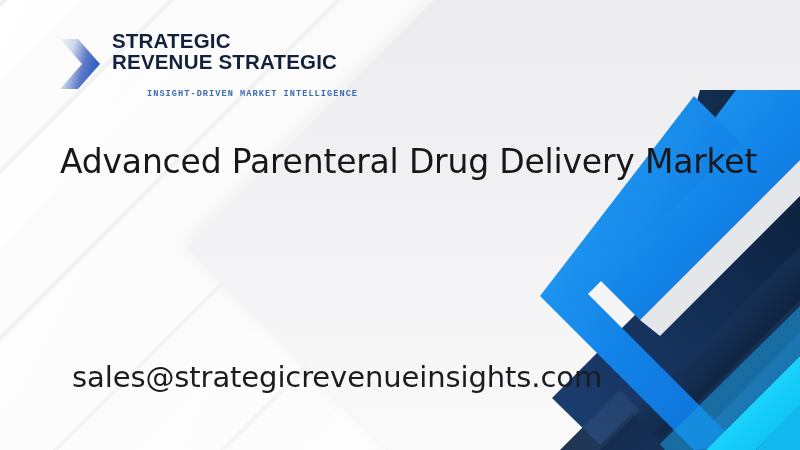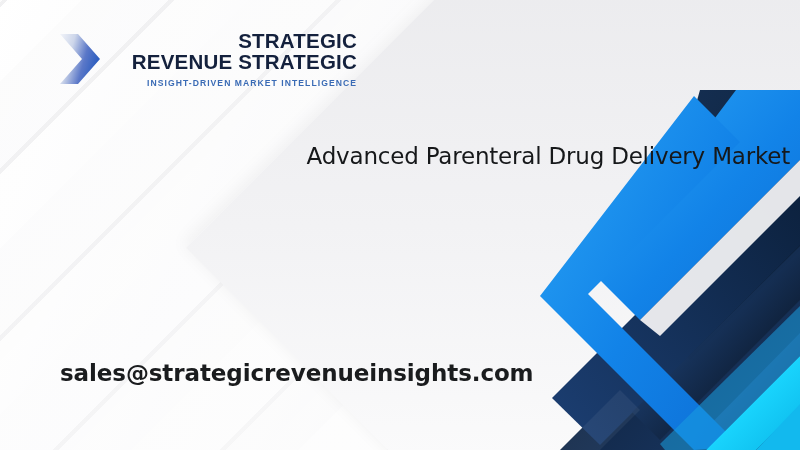--- a/index.html
+++ b/index.html
@@ -10,21 +10,20 @@
   body {
     font-family: "Liberation Sans", sans-serif;
   }
 
   .slide {
     position: relative;
     width: 800px;
     height: 450px;
     overflow: hidden;
     background: #f0abfc;
-    text-align: right;
   }
 
   
   .bg-base {
     position: absolute;
     inset: 0;
     background: linear-gradient(115deg, #ffffff 0%, #f7f7f8 38%, #eeeef0 70%, #f3f3f4 100%);
   }
   .bg-bands {
     position: absolute;
@@ -89,53 +88,53 @@
   .logo-line1, .logo-line2 {
     font-family: "Liberation Sans", sans-serif;
     font-weight: bold;
     font-size: 20.5px;
     letter-spacing: 0.2px;
     line-height: 1.04;
     color: #14213d;
     white-space: nowrap;
   }
   .logo-tagline {
-    margin-top: 5px;
-    font-family: Liberation Sans, sans-serif;
+    margin-top: 16px;
+    font-family: Liberation Mono, monospace;
     font-size: 8.6px;
     font-weight: bold;
     letter-spacing: 1.05px;
     color: #3a6bb5;
     white-space: nowrap;
     padding-left: 35px;
   }
 
   
   .headline {
     position: absolute;
     left: 60px;
     top: 143px;
     width: 730px;
     font-family: "DejaVu Sans", sans-serif;
-    font-size: 23px;
+    font-size: 33px;
     font-weight: normal;
     color: #16181a;
     line-height: 1.18;
     letter-spacing: -0.2px;
     white-space: nowrap;
   }
 
   
   .email {
     position: absolute;
-    left: 60px;
+    left: 72px;
     top: 360px;
     font-family: "DejaVu Sans", sans-serif;
-    font-size: 23px;
-    font-weight: bold;
+    font-size: 29px;
+    font-weight: normal;
     color: #1a1c1e;
     letter-spacing: -0.1px;
     white-space: nowrap;
   }
 </style>
 </head>
 <body>
 
 <div class="slide">
 

